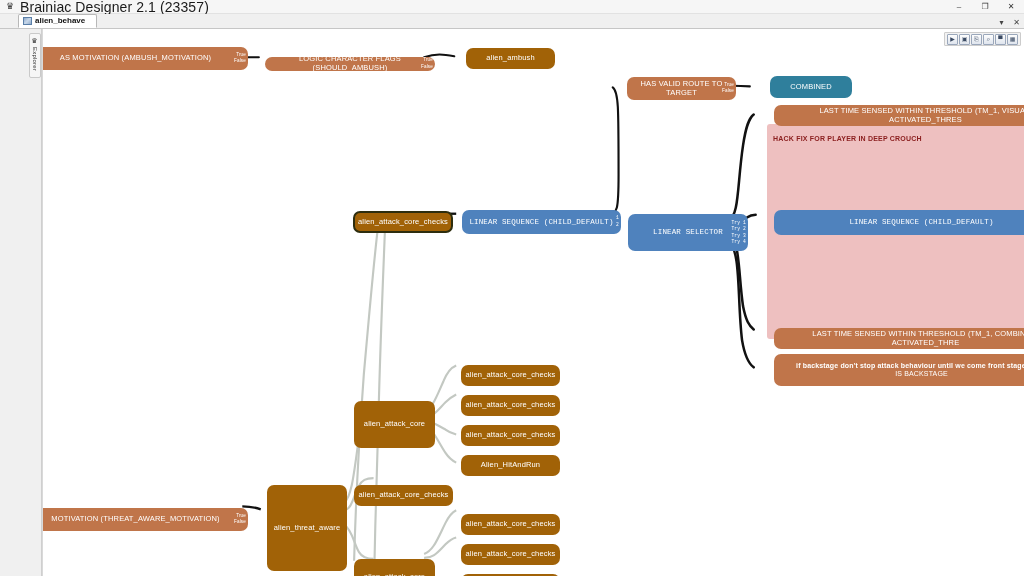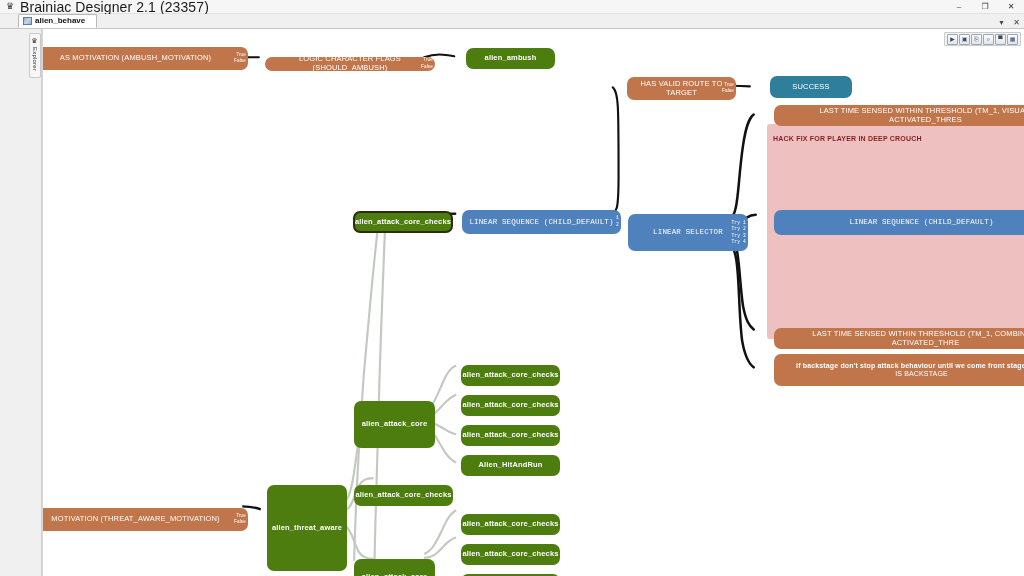--- a/index.html
+++ b/index.html
@@ -143,21 +143,21 @@
     color: #ffffff;
     text-align: center;
     font-size: 7.5px;
     line-height: 1.15;
     padding: 2px 6px;
     cursor: pointer;
     user-select: none;
     letter-spacing: 0.15px;
   }
   .node.condition { background: #c0754a; }
-  .node.green     { background: #4d7c0f; font-weight: bold; }
+  .node.green     { background: #a16207; }
   .node.blue      { background: #4f82bd; font-family: Liberation Mono, monospace; }
   .node.teal      { background: #2f7f9c; }
   .node.selected  { border: 2px solid #2d2d0e; padding: 0 4px; }
 
   .node .port-list {
     position: absolute;
     right: 2px; top: 50%;
     transform: translateY(-50%);
     display: flex; flex-direction: column;
     align-items: flex-end;
@@ -323,21 +323,21 @@
 
       <div class="node condition" style="left:584px; top:48px; width:109px; height:23px;">
         <span>HAS VALID ROUTE TO TARGET</span>
         <span class="port-list">
           <span>True</span>
           <span>False</span>
         </span>
       </div>
 
       <div class="node teal" style="left:727px; top:47px; width:82px; height:22px;">
-        <span>SUCCESS</span>
+        <span>COMBINED</span>
       </div>
 
       <div class="node condition" style="left:731px; top:76px; width:295px; height:21px; justify-content:flex-start; padding-left:14px;">
         <span>LAST TIME SENSED WITHIN THRESHOLD (TM_1, VISUAL, ACTIVATED_THRES</span>
       </div>
 
       <div class="node blue" style="left:731px; top:181px; width:295px; height:25px;">
         <span>LINEAR SEQUENCE (CHILD_DEFAULT)</span>
       </div>
 

